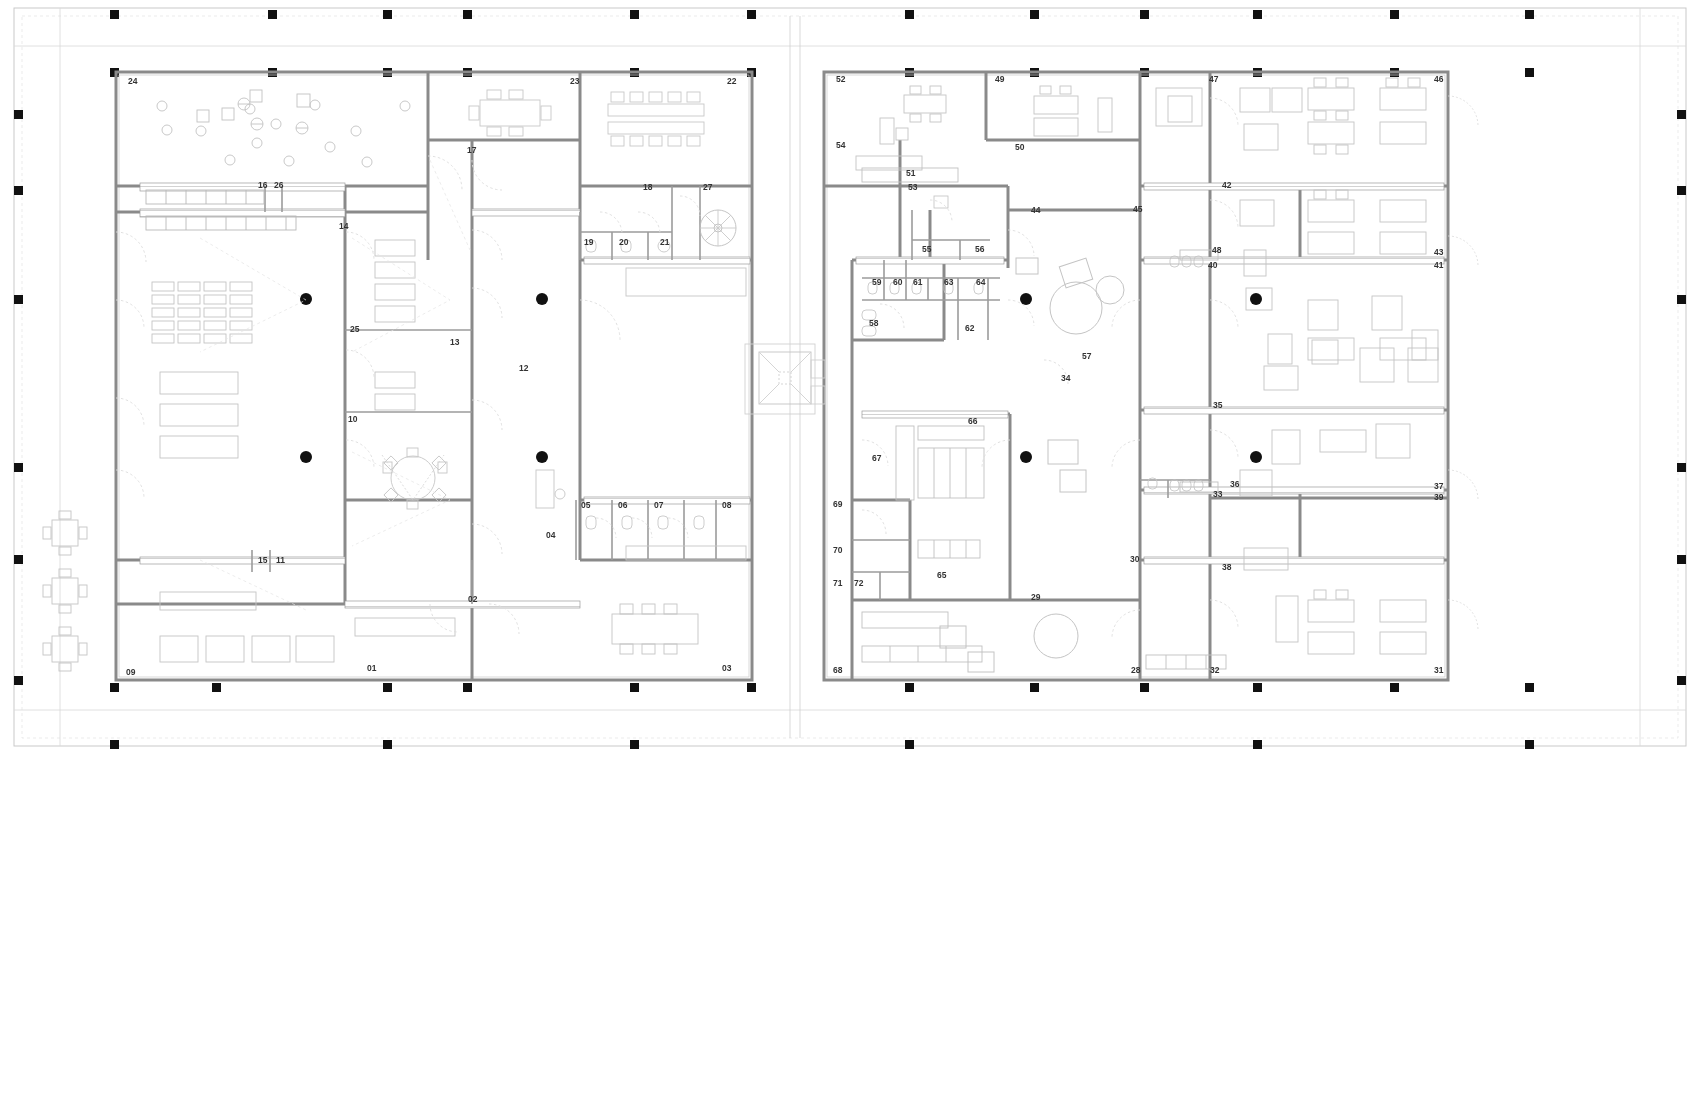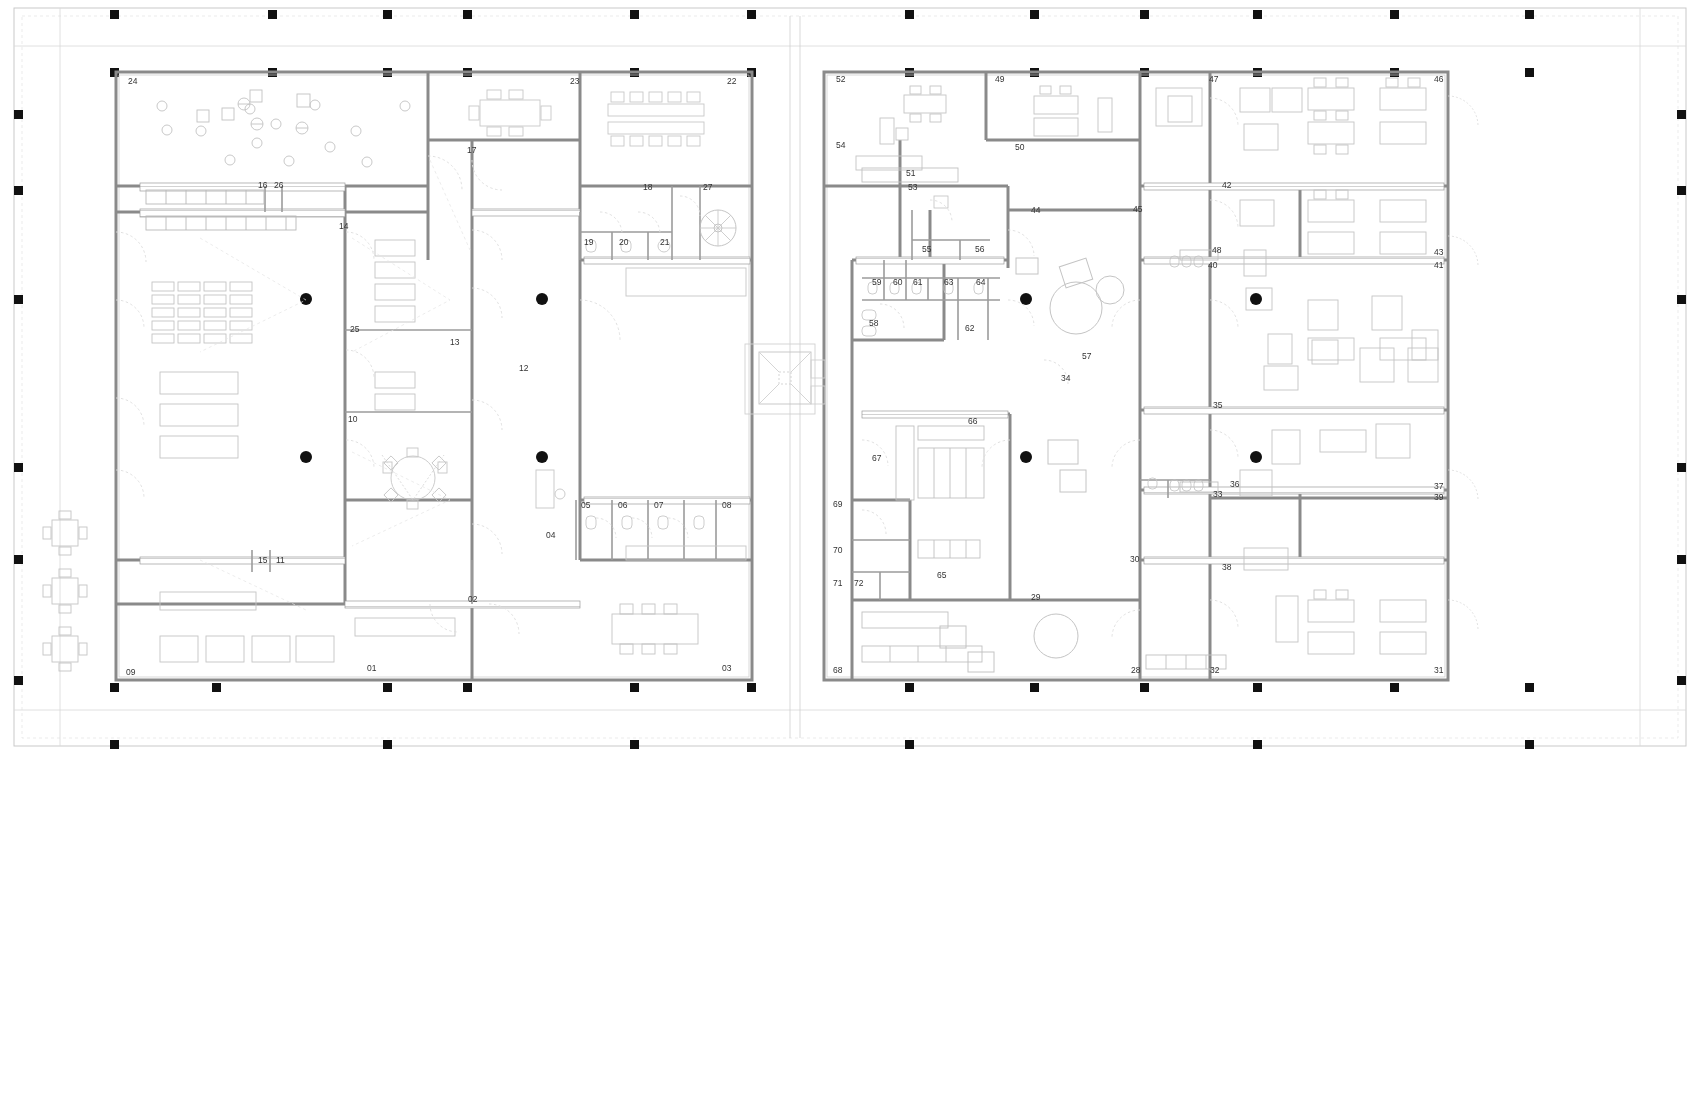--- a/index.html
+++ b/index.html
@@ -4,21 +4,21 @@
 <title>Architectural Floor Plan</title>
 <style>
   html,body{margin:0;padding:0;background:#ffffff;}
   body{
     width:1700px;height:1120px;position:relative;overflow:hidden;
     font-family:"Liberation Sans","DejaVu Sans",sans-serif;
     color:#1a1a1a;
   }
 
   
-  #drawing-area{position:absolute;left:0;top:0;width:1700px;height:760px;}
+  #drawing-area{position:absolute;left:0;top:0;width:1700px;height:760px;font-weight:bold;}
   #plan-svg{position:absolute;left:0;top:0;}
 
   
   #title-block{position:absolute;left:0;top:760px;width:1700px;height:360px;}
 </style>
 </head>
 <body>
 
 <div id="drawing-area">
   <svg id="plan-svg" width="1700" height="760" viewBox="0 0 1700 760">

